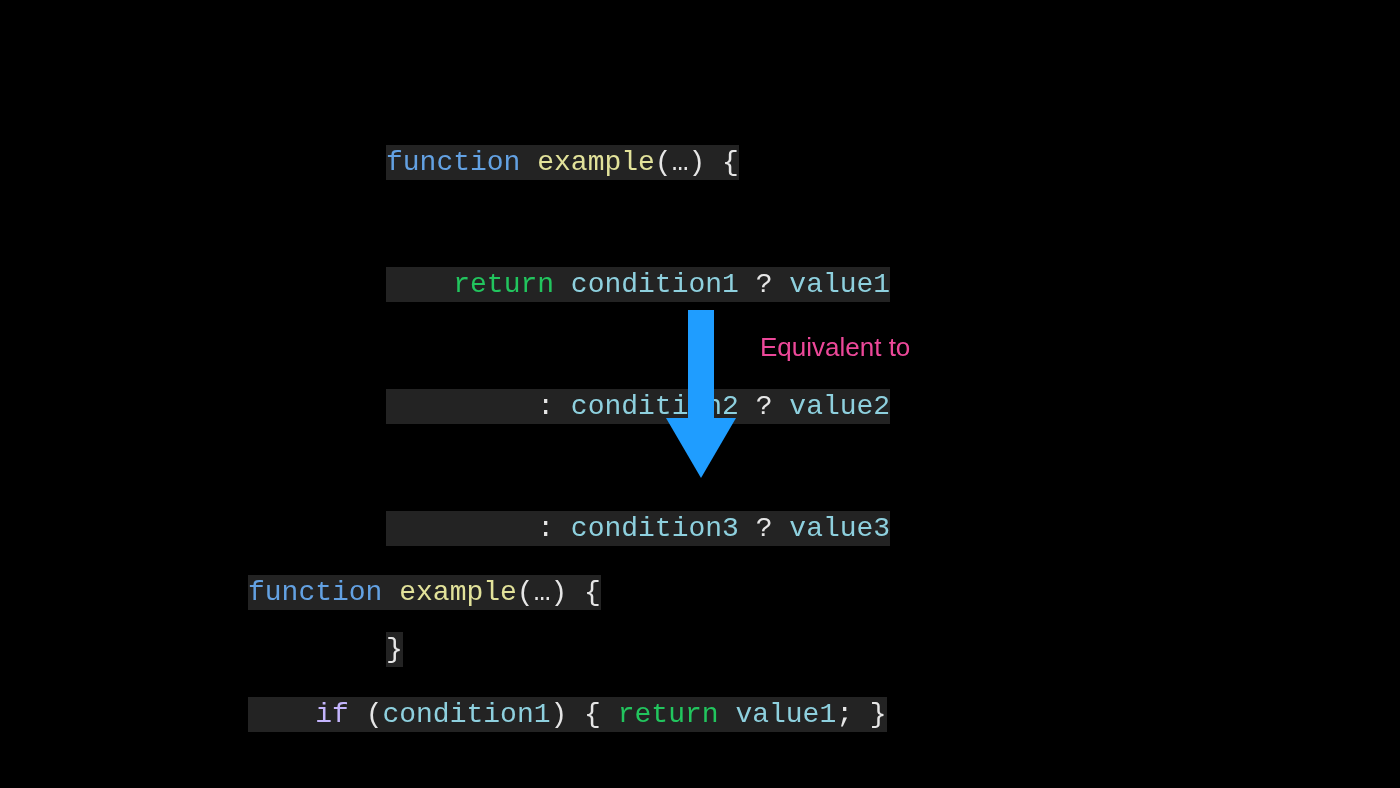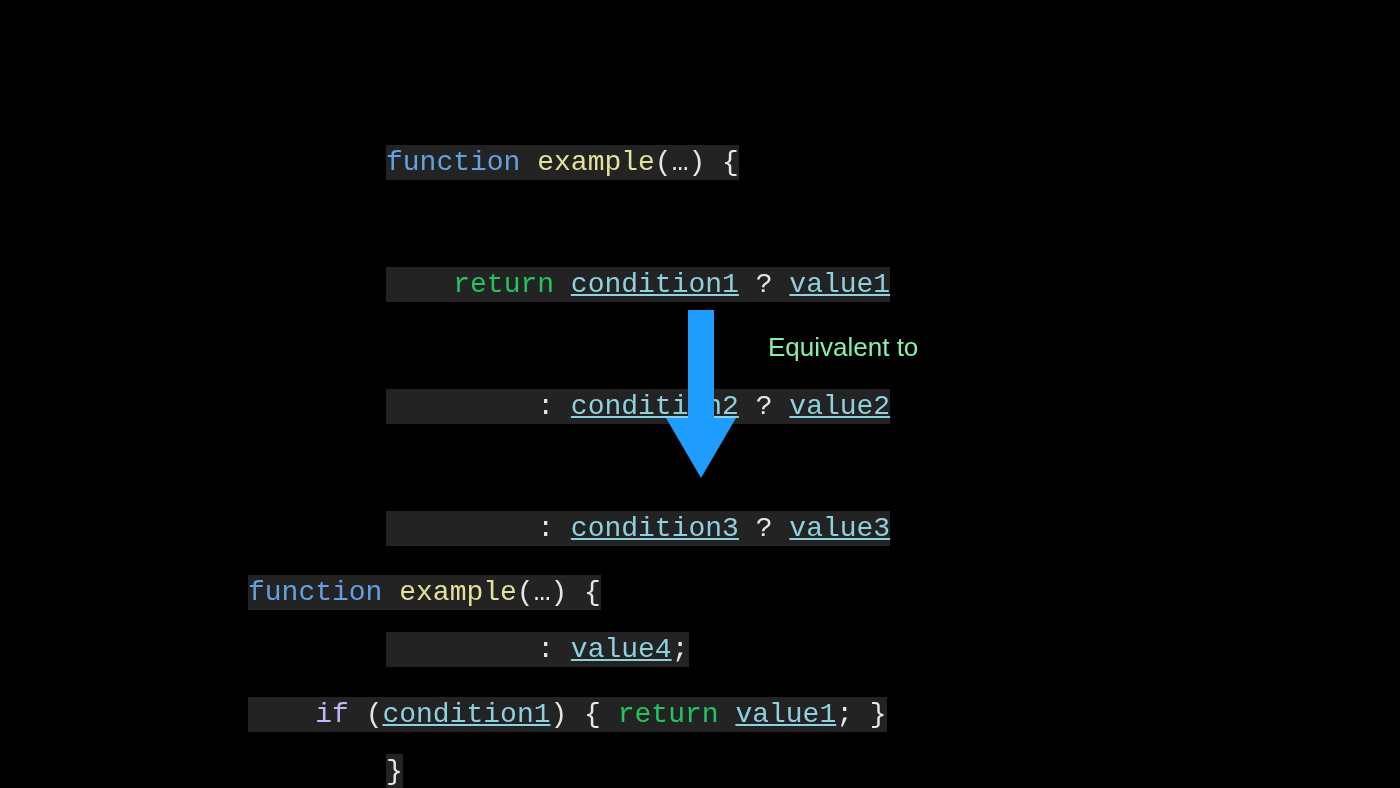--- a/index.html
+++ b/index.html
@@ -30,54 +30,53 @@
   .codeline span.tok {
     background: #232323;
     padding: 2px 0;
   }
   
   .kw-func   { color: #63a1e2; }  
   .fname     { color: #e2e29a; }  
   .punct     { color: #e6e6e6; }  
   .kw-return { color: #22c55e; }  
   .kw-flow   { color: #c4b5fd; }  
-  .ident     { color: #8ed0de; text-decoration: underline; }  
+  .ident     { color: #8ed0de; }  
   .op        { color: #e6e6e6; }  
   .ellips    { color: #e6e6e6; }
 
   .arrow-wrap {
     position: absolute;
     display: flex;
     align-items: flex-start;
   }
   .arrow-label {
-    color: #86efac;
+    color: #ec4899;
     font-family: -apple-system, "Helvetica Neue", Helvetica, Arial, sans-serif;
     font-size: 26px;
     font-weight: 400;
-    margin-left: 22px;
+    margin-left: 14px;
     margin-top: 22px;
     white-space: nowrap;
     text-align: center;
   }
   svg.arrow {
     display: block;
   }
 </style>
 </head>
 <body>
 
 <div class="stage">
 
   <div class="codeblock" style="left:386px; top:62px;">
     <span class="codeline"><span class="tok"><span class="kw-func">function</span><span class="punct"> </span><span class="fname">example</span><span class="punct">(</span><span class="ellips">…</span><span class="punct">)</span><span class="punct"> </span><span class="punct">{</span></span></span>
     <span class="codeline"><span class="tok"><span class="punct">    </span><span class="kw-return">return</span><span class="punct"> </span><span class="ident">condition1</span><span class="op"> </span><span class="op">?</span><span class="op"> </span><span class="ident">value1</span></span></span>
     <span class="codeline"><span class="tok"><span class="punct">         </span><span class="op">:</span><span class="op"> </span><span class="ident">condition2</span><span class="op"> </span><span class="op">?</span><span class="op"> </span><span class="ident">value2</span></span></span>
     <span class="codeline"><span class="tok"><span class="punct">         </span><span class="op">:</span><span class="op"> </span><span class="ident">condition3</span><span class="op"> </span><span class="op">?</span><span class="op"> </span><span class="ident">value3</span></span></span>
-    <span class="codeline"><span class="tok"><span class="punct">         </span><span class="op">:</span><span class="op"> </span><span class="ident">value4</span><span class="punct">;</span></span></span>
     <span class="codeline"><span class="tok"><span class="punct">}</span></span></span>
   </div>
 
   <div class="arrow-wrap" style="left:656px; top:310px;">
     <svg class="arrow" width="90" height="170" viewBox="0 0 90 170">
       <rect x="32" y="0" width="26" height="110" fill="#1f9dff"></rect>
       <polygon points="10,108 80,108 45,168" fill="#1f9dff"></polygon>
     </svg>
     <div class="arrow-label">Equivalent to</div>
   </div>

